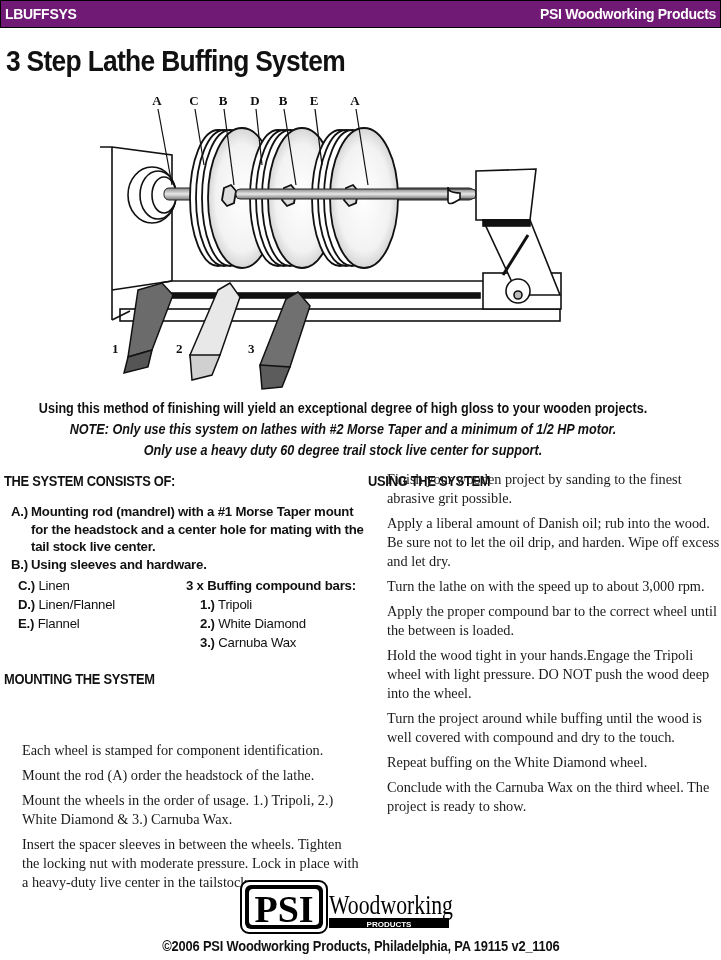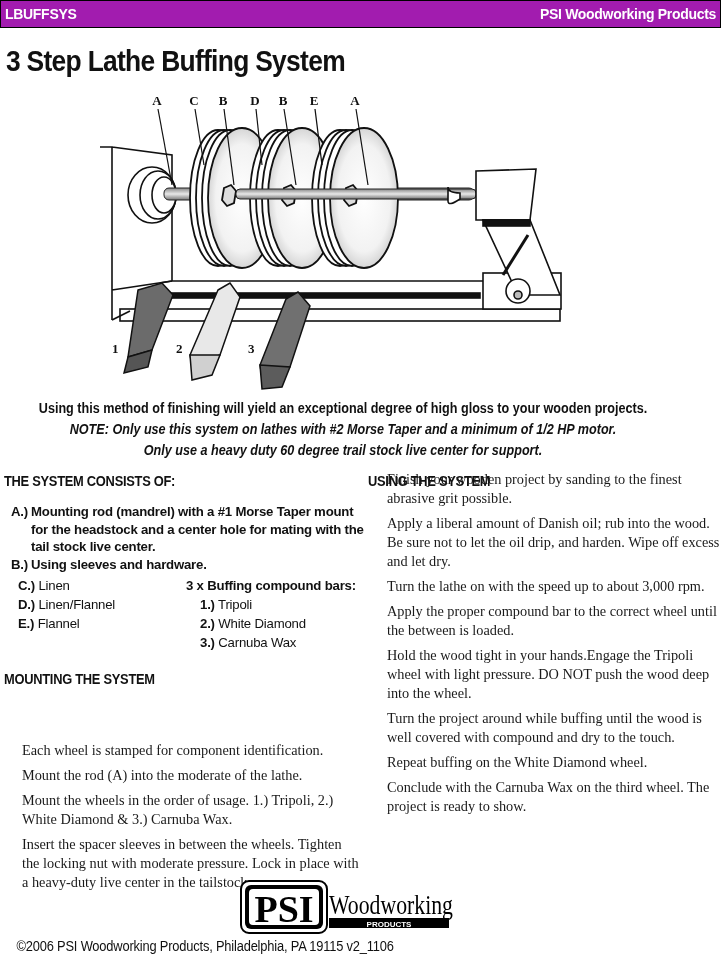--- a/index.html
+++ b/index.html
@@ -1,21 +1,21 @@
 <!DOCTYPE html>
 <html><head>
 <meta charset="utf-8">
 <style>
   * { box-sizing: border-box; margin: 0; padding: 0; }
   html, body { width: 721px; height: 960px; background: #ffffff; overflow: hidden; }
   body { position: relative; color: #111; font-family: "Liberation Sans", sans-serif; }
 
   .topbar {
     position: absolute; left: 0; top: 0; width: 721px; height: 28px;
-    background: #a21caf; color: #fff; border: 1px solid #000;
+    background: #701a75; color: #fff; border: 1px solid #000;
     display: flex; justify-content: space-between; align-items: center;
     padding: 0 4px 0 4px;
     font-family: "Liberation Sans", sans-serif; font-weight: bold; font-size: 14px;
     letter-spacing: -0.3px;
   }
   .title {
     position: absolute; left: 6px; top: 44px;
     font-size: 30px; font-weight: bold; letter-spacing: -0.8px;
     transform: scaleX(0.88); transform-origin: left top;
   }
@@ -37,22 +37,22 @@
   .grid2 .hd { font-weight: bold; line-height: 19px; }
   .grid2 .row { line-height: 19px; padding-left: 14px; }
   .grid2 .row b { font-weight: bold; }
 
   .serif { font-family: "Liberation Serif", serif; font-size: 14.3px; line-height: 19px; color: #1a1a1a; }
   .mount { position: absolute; left: 22px; top: 701px; width: 340px; margin-top: 40px; }
   .mount p, .using p { margin-bottom: 6px; }
   .using { position: absolute; left: 387px; top: 470px; width: 334px; }
 
   .logo { position: absolute; left: 240px; top: 880px; width: 220px; height: 54px; }
-  .footer { position: absolute; left: 0; top: 938px; width: 721px; 
-            font-weight: normal; font-size: 14px; letter-spacing: -0.2px; }
+  .footer { position: absolute; left: 0; top: 938px; width: 721px; text-align: center;
+            font-weight: bold; font-size: 14px; letter-spacing: -0.2px; }
   .footer span { display: inline-block; transform: scaleX(0.92); }
 </style>
 </head>
 <body>
 
 <div class="topbar">
   <span>LBUFFSYS</span>
   <span>PSI Woodworking Products</span>
 </div>
 
@@ -193,21 +193,21 @@
     <div class="hd">3 x Buffing compound bars:</div>
     <div class="row"><b>1.)</b> <span>Tripoli</span></div>
     <div class="row"><b>2.)</b> <span>White Diamond</span></div>
     <div class="row"><b>3.)</b> <span>Carnuba Wax</span></div>
   </div>
 </div>
 
 <div class="colhead" style="left:4px; top:671px;">MOUNTING THE SYSTEM</div>
 <div class="mount serif">
   <p>Each wheel is stamped for component identification.</p>
-  <p>Mount the rod (A) into the moderate of the lathe.</p>
+  <p>Mount the rod (A) order the headstock of the lathe.</p>
   <p>Mount the wheels in the order of usage.  1.) Tripoli, 2.) White Diamond &amp; 3.) Carnuba Wax.</p>
   <p>Insert the spacer sleeves in between the wheels.  Tighten the locking nut with moderate pressure.  Lock in place with a heavy-duty live center in the tailstock.</p>
 </div>
 
 <div class="colhead" style="left:368px; top:473px;">USING THE SYSTEM</div>
 <div class="using serif">
   <p>Finish your wooden project by sanding to the finest abrasive grit possible.</p>
   <p>Apply a liberal amount of Danish oil; rub into the wood. Be sure not to let the oil drip, and harden.  Wipe off excess and let dry.</p>
   <p>Turn the lathe on with the speed up to about 3,000 rpm.</p>
   <p>Apply the proper compound bar to the correct wheel until the between is loaded.</p>

